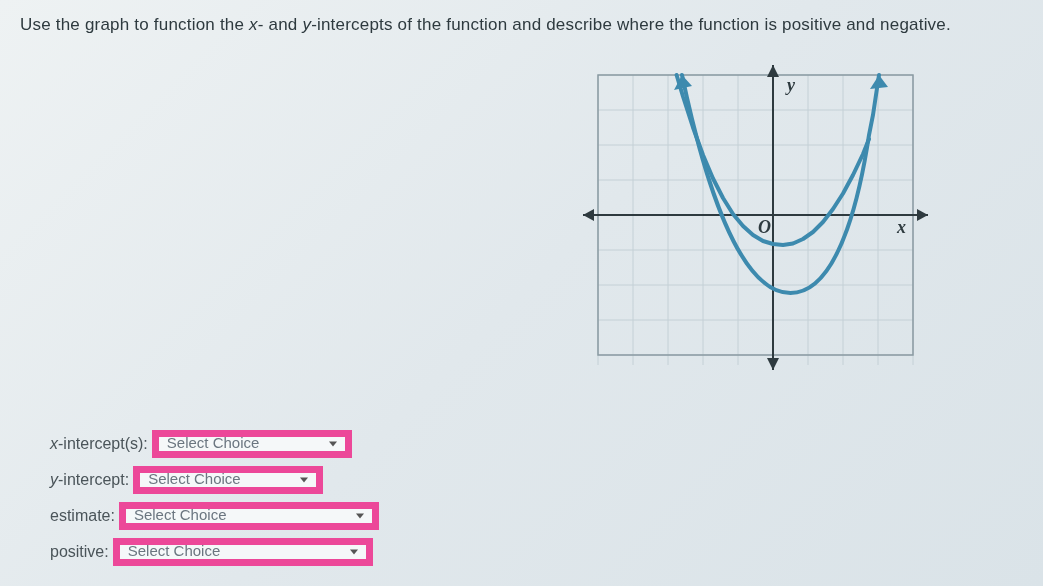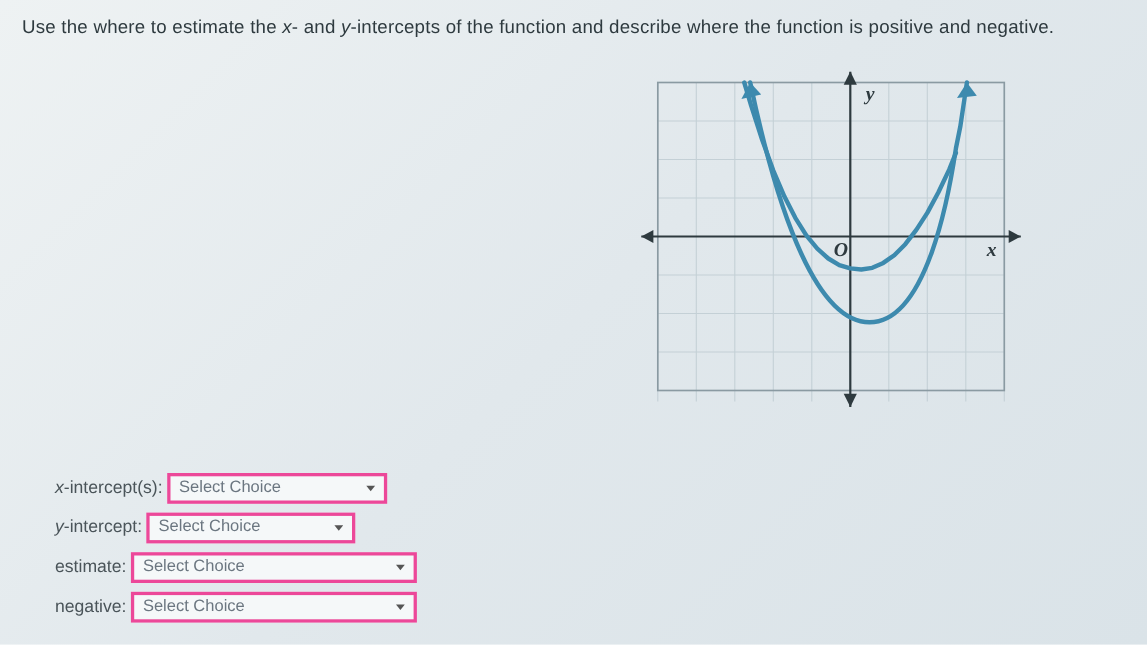--- a/index.html
+++ b/index.html
@@ -50,21 +50,21 @@
     }
     .answer-label {
       color: #4a5459;
       font-size: 16px;
       margin-right: 4px;
     }
     .answer-label .italic {
       font-style: italic;
     }
     .select-control {
-      border: 3px solid #ec4899;
+      border: 7px solid #ec4899;
       background: #f5f8f9;
       color: #6b7680;
       font-size: 15px;
       padding: 4px 26px 8px 8px;
       position: relative;
       display: inline-flex;
       align-items: center;
       height: 28px;
       cursor: pointer;
     }
@@ -82,21 +82,21 @@
     }
     .sc-w1 { min-width: 200px; }
     .sc-w2 { min-width: 190px; }
     .sc-w3 { min-width: 260px; }
     .sc-w4 { min-width: 260px; }
   </style>
 </head>
 <body>
 
 <div class="question">
-  <span>Use the where to estimate the </span><span class="italic">x</span><span>- and </span><span class="italic">y</span><span>-intercepts of the function and describe where the function is positive and negative.</span>
+  <span>Use the graph to function the </span><span class="italic">x</span><span>- and </span><span class="italic">y</span><span>-intercepts of the function and describe where the function is positive and negative.</span>
 </div>
 
 <div class="main-area">
   <div class="graph-container">
     <svg width="380" height="310" viewBox="0 0 380 310">
 
       <g stroke="#c4d0d6" stroke-width="1">
 
         <line x1="35" y1="10" x2="35" y2="300"></line>
         <line x1="70" y1="10" x2="70" y2="300"></line>
@@ -188,18 +188,18 @@
       <span>Select Choice</span>
     </div>
   </div>
   <div class="answer-row">
     <span class="answer-label">estimate:</span>
     <div class="select-control sc-w3">
       <span>Select Choice</span>
     </div>
   </div>
   <div class="answer-row">
-    <span class="answer-label">negative:</span>
+    <span class="answer-label">positive:</span>
     <div class="select-control sc-w4">
       <span>Select Choice</span>
     </div>
   </div>
 </div>
 
 </body></html>

